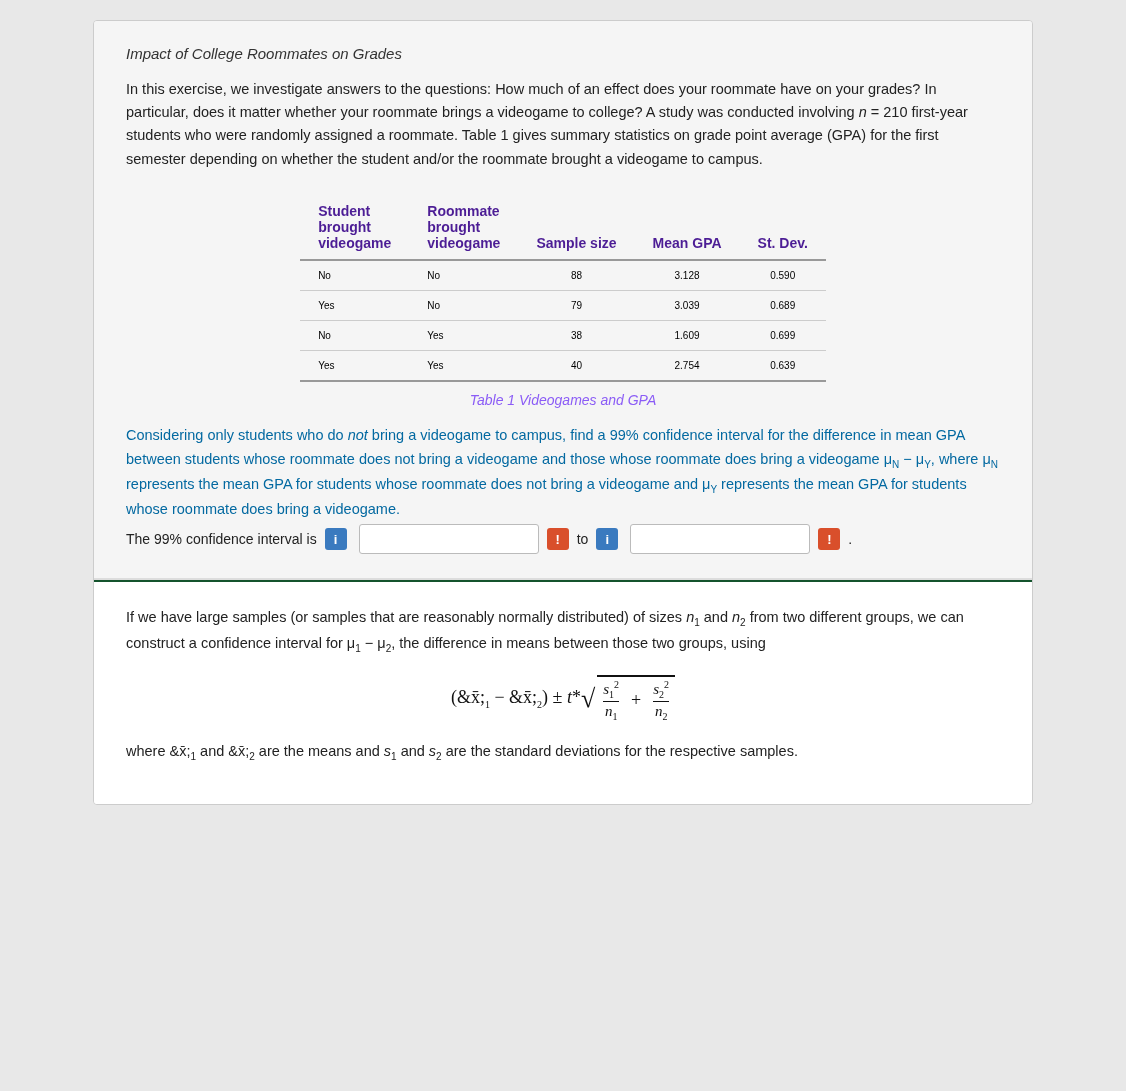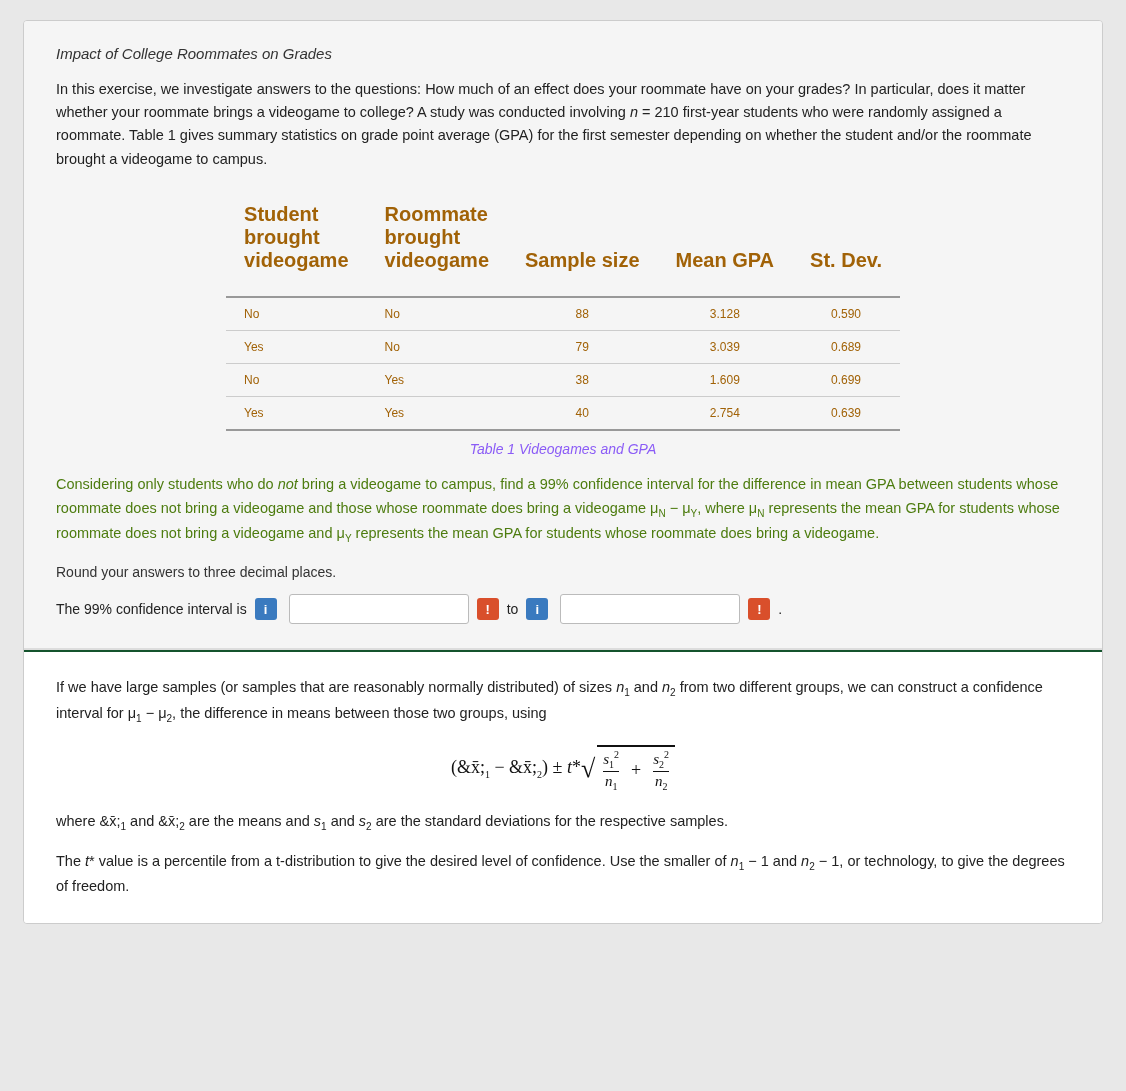--- a/index.html
+++ b/index.html
@@ -8,21 +8,21 @@
       font-size: 15px;
       background: #e8e8e8;
       display: flex;
       justify-content: center;
       align-items: flex-start;
       min-height: 1091px;
       padding: 20px;
     }
     .page {
       background: #f5f5f5;
-      width: 1080px;
+      width: 940px;
       border: 1px solid #ccc;
       border-radius: 4px;
       overflow: hidden;
     }
     .top-section {
       background: #f5f5f5;
       padding: 24px 32px 20px 32px;
       border-bottom: 2px solid #ddd;
     }
     .title {
@@ -47,41 +47,41 @@
       align-items: center;
       margin-bottom: 12px;
     }
     table {
       border-collapse: collapse;
       margin: 0 auto;
       min-width: 520px;
     }
     thead tr th {
       font-weight: bold;
-      font-size: 20px;
-      font-family: Arial, sans-serif;
-      padding: 4px 18px 24px 18px;
+      font-size: 14px;
+      font-family: Arial, sans-serif;
+      padding: 4px 18px 8px 18px;
       vertical-align: bottom;
       text-align: center;
-      color: #a16207;
+      color: #4c1d95;
     }
     thead tr th:first-child,
     thead tr th:nth-child(2) {
       text-align: left;
     }
     thead tr th .th-sub {
       display: block;
       font-weight: bold;
     }
     tbody tr td {
-      font-size: 12px;
+      font-size: 10px;
       font-family: Arial, sans-serif;
       padding: 9px 18px;
       text-align: center;
-      color: #a16207;
+      color: #000000;
       border-top: 1px solid #ccc;
     }
     tbody tr:last-child td {
       border-bottom: 2px solid #999;
     }
     tbody tr:first-child td {
       border-top: 2px solid #999;
     }
     tbody tr td:first-child,
     tbody tr td:nth-child(2) {
@@ -93,23 +93,23 @@
       font-family: Arial, sans-serif;
       color: #8b5cf6;
       margin-top: 10px;
       text-align: center;
     }
     .table-caption span { font-weight: normal; }
     
     .question-text {
       font-size: 14.5px;
       line-height: 1.65;
-      color: #4d7c0f;
-      font-family: Arial, sans-serif;
-      margin: 16px 0 17px 0;
+      color: #0369a1;
+      font-family: Arial, sans-serif;
+      margin: 16px 0 2px 0;
     }
     .question-text em { font-style: italic; }
     .round-note {
       font-size: 14px;
       font-family: Arial, sans-serif;
       color: #333;
       margin-bottom: 14px;
     }
     .ci-row {
       display: flex;
@@ -304,21 +304,20 @@
       </table>
       <div class="table-caption">
         <span>Table 1 Videogames and GPA</span>
       </div>
     </div>
 
     <div class="question-text">
       Considering only students who do <em>not</em> bring a videogame to campus, find a 99% confidence interval for the difference in mean GPA between students whose roommate does not bring a videogame and those whose roommate does bring a videogame μ<sub>N</sub> − μ<sub>Y</sub>, where μ<sub>N</sub> represents the mean GPA for students whose roommate does not bring a videogame and μ<sub>Y</sub> represents the mean GPA for students whose roommate does bring a videogame.
     </div>
 
-    <div class="round-note">Round your answers to three decimal places.</div>
 
     <div class="ci-row">
       <span>The 99% confidence interval is</span>
       <button class="info-btn">i</button>
       <input class="ci-input" type="text" placeholder="" style="margin-left: 4px;">
       <button class="warn-btn">!</button>
       <span>to</span>
       <button class="info-btn">i</button>
       <input class="ci-input" type="text" placeholder="" style="margin-left: 4px;">
       <button class="warn-btn">!</button>
@@ -352,17 +351,14 @@
             </span>
           </span>
         </span>
       </div>
     </div>
 
     <div class="where-text">
       where &amp;x̄;<sub>1</sub> and &amp;x̄;<sub>2</sub> are the means and <em>s</em><sub>1</sub> and <em>s</em><sub>2</sub> are the standard deviations for the respective samples.
     </div>
 
-    <div class="footnote-text">
-      The <em>t</em>* value is a percentile from a t-distribution to give the desired level of confidence. Use the smaller of <em>n</em><sub>1</sub> − 1 and <em>n</em><sub>2</sub> − 1, or technology, to give the degrees of freedom.
-    </div>
   </div>
 </div>
 
 </body></html>

